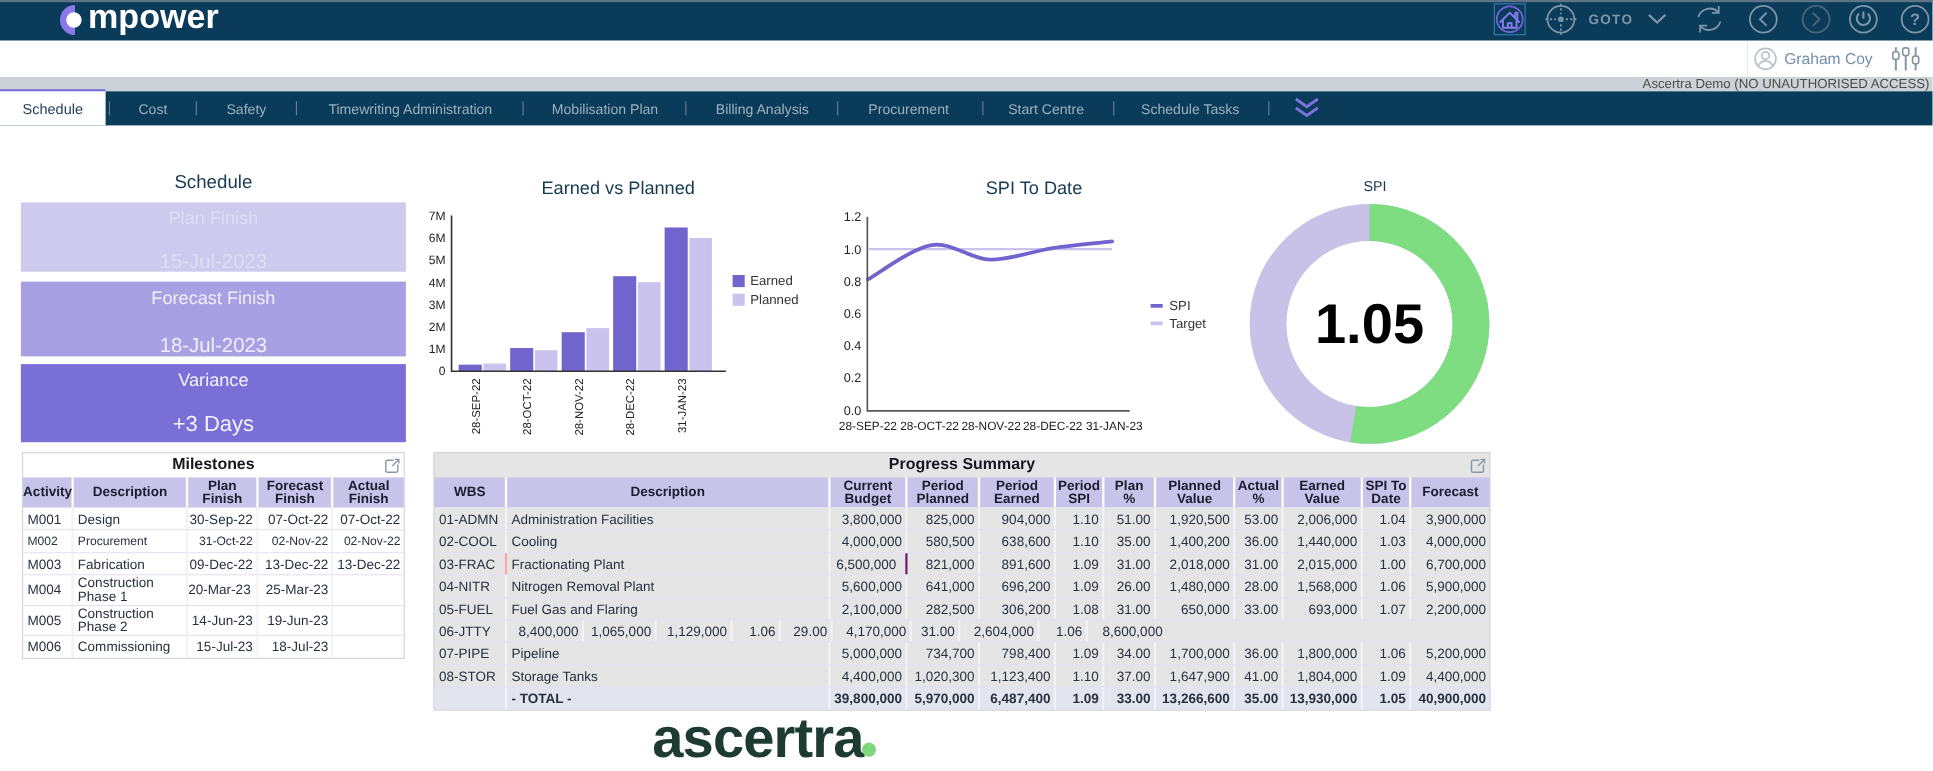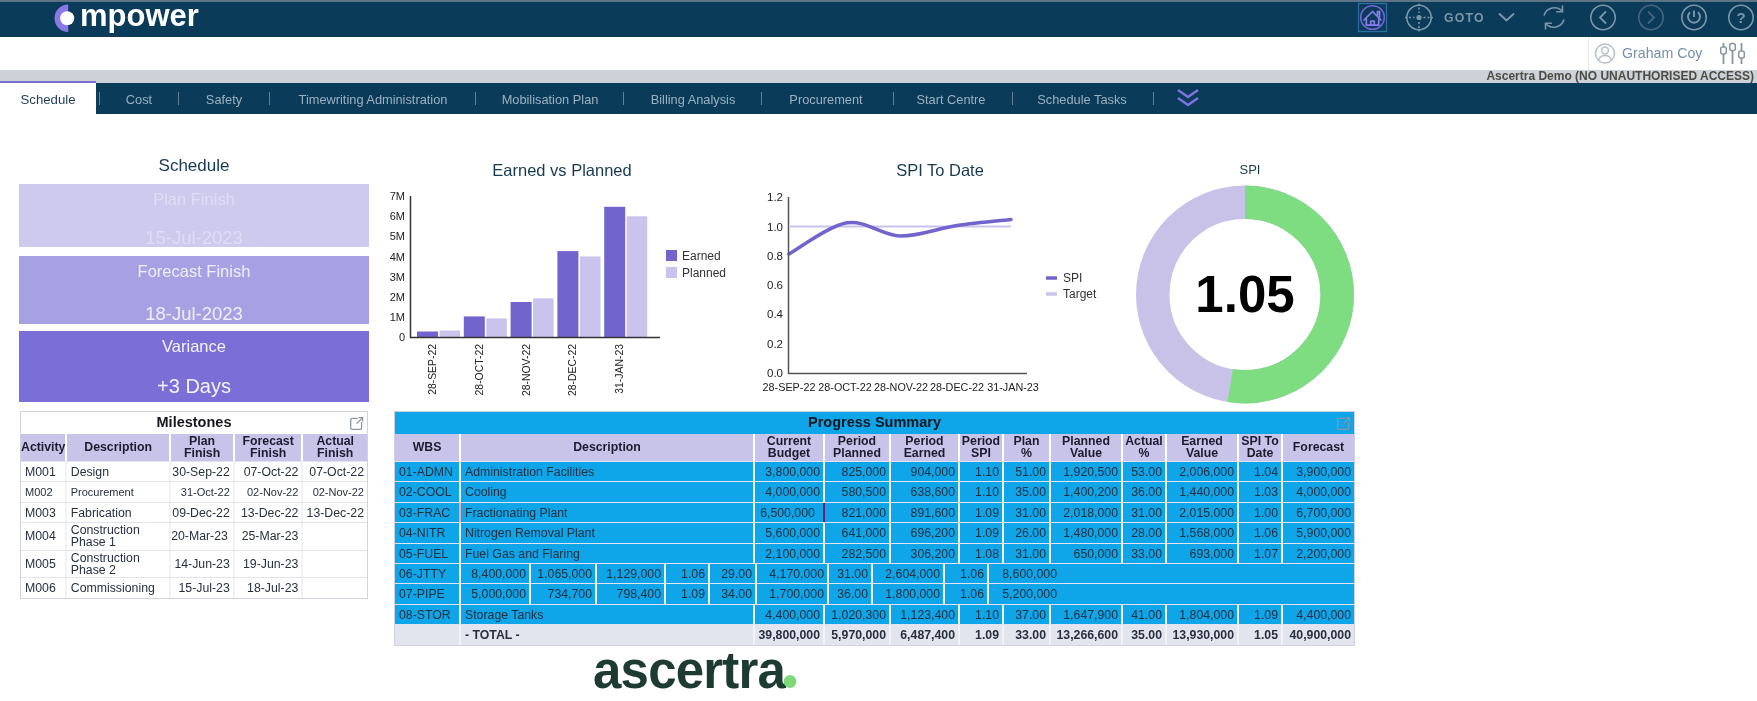--- a/index.html
+++ b/index.html
@@ -1,21 +1,21 @@
 <!DOCTYPE html>
 <html><head>
 <meta charset="utf-8">
 <style>
 *{margin:0;padding:0;box-sizing:border-box}
 html,body{width:1757px;height:701px;background:#fff;font-family:"Liberation Sans",sans-serif;overflow:hidden}
 .abs{position:absolute}
 #root{position:relative;width:1757px;height:701px;background:#fff}
 .topbar{left:0;top:0;width:1757px;height:37px;background:#0a3c5a;border-top:2px solid #5c7486}
 .whiteband{left:0;top:37px;width:1757px;height:33px;background:#fff}
-.grayband{left:0;top:70px;width:1757px;height:13px;background:#cdd2d9;font-size:12px;font-weight:bold;color:#4c4c44;text-align:right;line-height:13px;padding-right:3px}
+.grayband{left:0;top:70px;width:1757px;height:13px;background:#cdd2d9;font-size:12px;font-weight:normal;color:#4c4c44;text-align:right;line-height:13px;padding-right:3px}
 .tabbar{left:0;top:83px;width:1757px;height:31px;background:#0a3c5a}
 .tab{position:absolute;top:0;height:31px;line-height:33px;color:#9cb0c0;font-size:12.8px;font-weight:normal;transform:translateX(-50%);white-space:nowrap}
 .tsep{position:absolute;top:9px;width:1px;height:13px;background:#667f95}
 .activetab{position:absolute;left:0;top:-2px;width:96px;height:33px;background:#fff;border-top:2px solid #7b6fd6;color:#1f3e5a;font-size:13.2px;font-weight:normal;text-align:center;line-height:33px}
 .box{left:19px;width:350px;text-align:center}
 .btitle{font-size:16.5px}
 .bval{font-size:18.5px}
 </style>
 </head>
 <body>
@@ -237,21 +237,21 @@
 <div style="width:64px;text-align:right;padding-right:3px;line-height:27.5px;white-space:nowrap;overflow:hidden"></div>
 </div>
 <div style="display:flex;height:20.5px;font-size:12.3px;color:#28303f;border-top:1px solid #e3e2f1">
 <div style="width:46px;border-right:2px solid #f2f2f8;text-align:left;padding-left:4px;padding-right:1px;line-height:20.5px;white-space:nowrap;overflow:hidden">M006</div>
 <div style="width:105px;border-right:2px solid #f2f2f8;text-align:left;padding-left:4px;padding-right:1px;line-height:20.5px;white-space:nowrap;overflow:hidden">Commissioning</div>
 <div style="width:64px;border-right:2px solid #f2f2f8;text-align:right;padding-right:3px;line-height:20.5px;white-space:nowrap;overflow:hidden">15-Jul-23</div>
 <div style="width:69px;border-right:2px solid #f2f2f8;text-align:right;padding-right:3px;line-height:20.5px;white-space:nowrap;overflow:hidden">18-Jul-23</div>
 <div style="width:64px;text-align:right;padding-right:3px;line-height:20.5px;white-space:nowrap;overflow:hidden"></div>
 </div>
 </div>
-<div class="abs" style="left:394px;top:411px;width:961px;border:1px solid #d2d1df;background:#0ea5e9">
+<div class="abs" style="left:394px;top:411px;width:961px;border:1px solid #d2d1df;background:#e5e5e5">
 <div style="position:relative;height:21.5px;text-align:center;font-weight:bold;font-size:14.5px;color:#16161e;line-height:21.5px">Progress Summary<svg class="abs" style="left:940px;top:3px" width="17" height="17" viewBox="0 0 17 17" fill="none" stroke="#8b96a5" stroke-width="1.3">
           <path d="M13.6 7.2 V13 Q13.6 14.3 12.3 14.3 H4 Q2.7 14.3 2.7 13 V4.7 Q2.7 3.4 4 3.4 H9.8"></path>
           <path d="M8.6 8.6 L14.3 2.9"></path>
           <path d="M10.8 2.6 H14.6 V6.4"></path>
         </svg></div>
 <div style="display:flex;height:27.5px;background:#c8c3e9;font-weight:bold;font-size:12.3px;color:#1c1c30">
 <div style="width:66px;border-right:2px solid #fff;text-align:center;line-height:27.5px">WBS</div>
 <div style="width:294px;border-right:2px solid #fff;text-align:center;line-height:27.5px">Description</div>
 <div style="width:70px;border-right:2px solid #fff;text-align:center;line-height:12.2px;padding-top:1.5px">Current<br>Budget</div>
 <div style="width:66px;border-right:2px solid #fff;text-align:center;line-height:12.2px;padding-top:1.5px">Period<br>Planned</div>
@@ -342,20 +342,21 @@
 <div style="width:44px;border-right:2px solid #f2f2f8;text-align:right;padding-right:3px;line-height:20.4px;white-space:nowrap;overflow:hidden">1.06</div>
 <div style="width:47px;border-right:2px solid #f2f2f8;text-align:right;padding-right:3px;line-height:20.4px;white-space:nowrap;overflow:hidden">29.00</div>
 <div style="width:72px;border-right:2px solid #f2f2f8;text-align:right;padding-right:3px;line-height:20.4px;white-space:nowrap;overflow:hidden">4,170,000</div>
 <div style="width:44px;border-right:2px solid #f2f2f8;text-align:right;padding-right:3px;line-height:20.4px;white-space:nowrap;overflow:hidden">31.00</div>
 <div style="width:72px;border-right:2px solid #f2f2f8;text-align:right;padding-right:3px;line-height:20.4px;white-space:nowrap;overflow:hidden">2,604,000</div>
 <div style="width:44px;border-right:2px solid #f2f2f8;text-align:right;padding-right:3px;line-height:20.4px;white-space:nowrap;overflow:hidden">1.06</div>
 <div style="width:71px;text-align:right;padding-right:3px;line-height:20.4px;white-space:nowrap;overflow:hidden">8,600,000</div>
 </div>
 <div style="display:flex;height:20.4px;font-size:12.3px;color:#28303f;border-top:1px solid #e3e2f1">
 <div style="width:66px;border-right:2px solid #f2f2f8;text-align:left;padding-left:4px;padding-right:1px;line-height:20.4px;white-space:nowrap;overflow:hidden">07-PIPE</div>
+<div style="width:294px;border-right:2px solid #f2f2f8;text-align:left;padding-left:4px;padding-right:1px;line-height:20.4px;white-space:nowrap;overflow:hidden">Pipeline</div>
 <div style="width:70px;border-right:2px solid #f2f2f8;text-align:right;padding-right:3px;line-height:20.4px;white-space:nowrap;overflow:hidden">5,000,000</div>
 <div style="width:66px;border-right:2px solid #f2f2f8;text-align:right;padding-right:3px;line-height:20.4px;white-space:nowrap;overflow:hidden">734,700</div>
 <div style="width:69px;border-right:2px solid #f2f2f8;text-align:right;padding-right:3px;line-height:20.4px;white-space:nowrap;overflow:hidden">798,400</div>
 <div style="width:44px;border-right:2px solid #f2f2f8;text-align:right;padding-right:3px;line-height:20.4px;white-space:nowrap;overflow:hidden">1.09</div>
 <div style="width:47px;border-right:2px solid #f2f2f8;text-align:right;padding-right:3px;line-height:20.4px;white-space:nowrap;overflow:hidden">34.00</div>
 <div style="width:72px;border-right:2px solid #f2f2f8;text-align:right;padding-right:3px;line-height:20.4px;white-space:nowrap;overflow:hidden">1,700,000</div>
 <div style="width:44px;border-right:2px solid #f2f2f8;text-align:right;padding-right:3px;line-height:20.4px;white-space:nowrap;overflow:hidden">36.00</div>
 <div style="width:72px;border-right:2px solid #f2f2f8;text-align:right;padding-right:3px;line-height:20.4px;white-space:nowrap;overflow:hidden">1,800,000</div>
 <div style="width:44px;border-right:2px solid #f2f2f8;text-align:right;padding-right:3px;line-height:20.4px;white-space:nowrap;overflow:hidden">1.06</div>
 <div style="width:71px;text-align:right;padding-right:3px;line-height:20.4px;white-space:nowrap;overflow:hidden">5,200,000</div>

